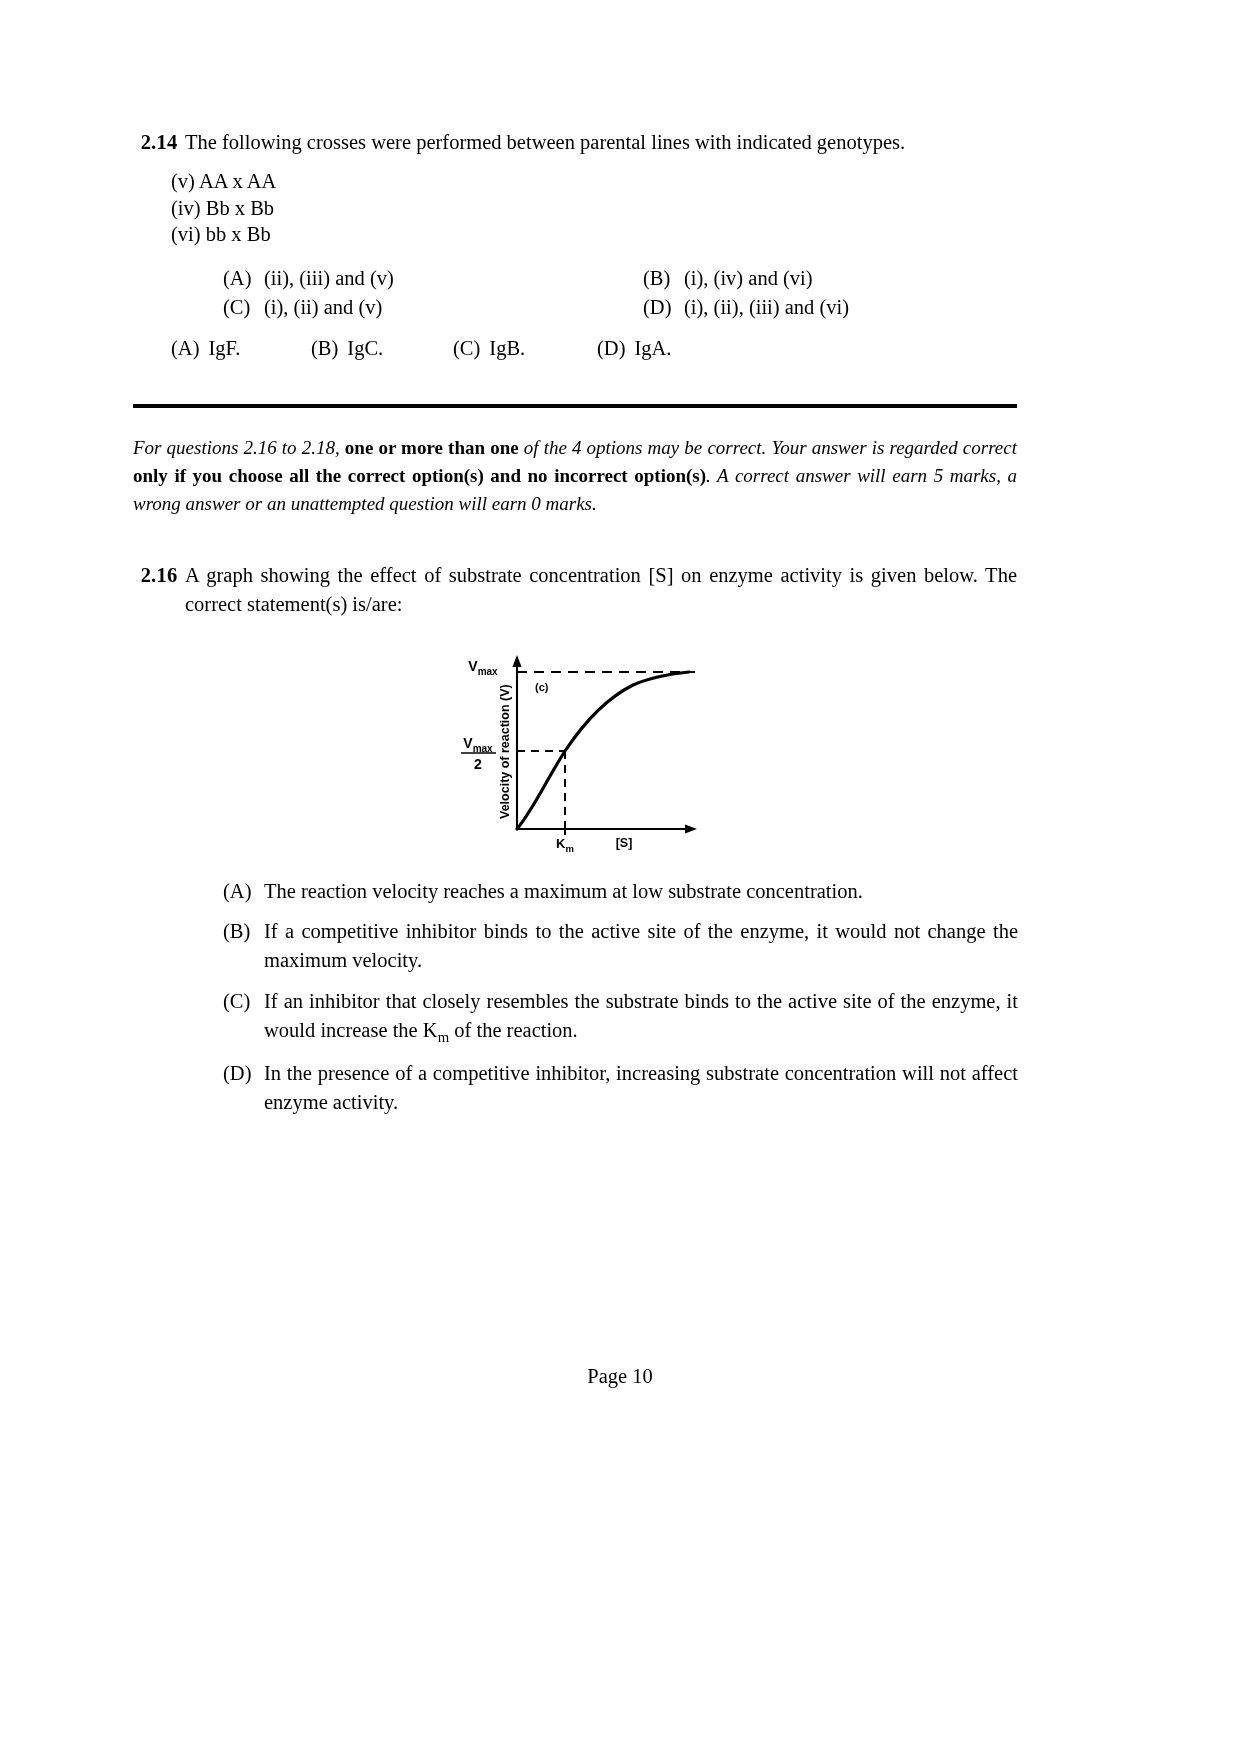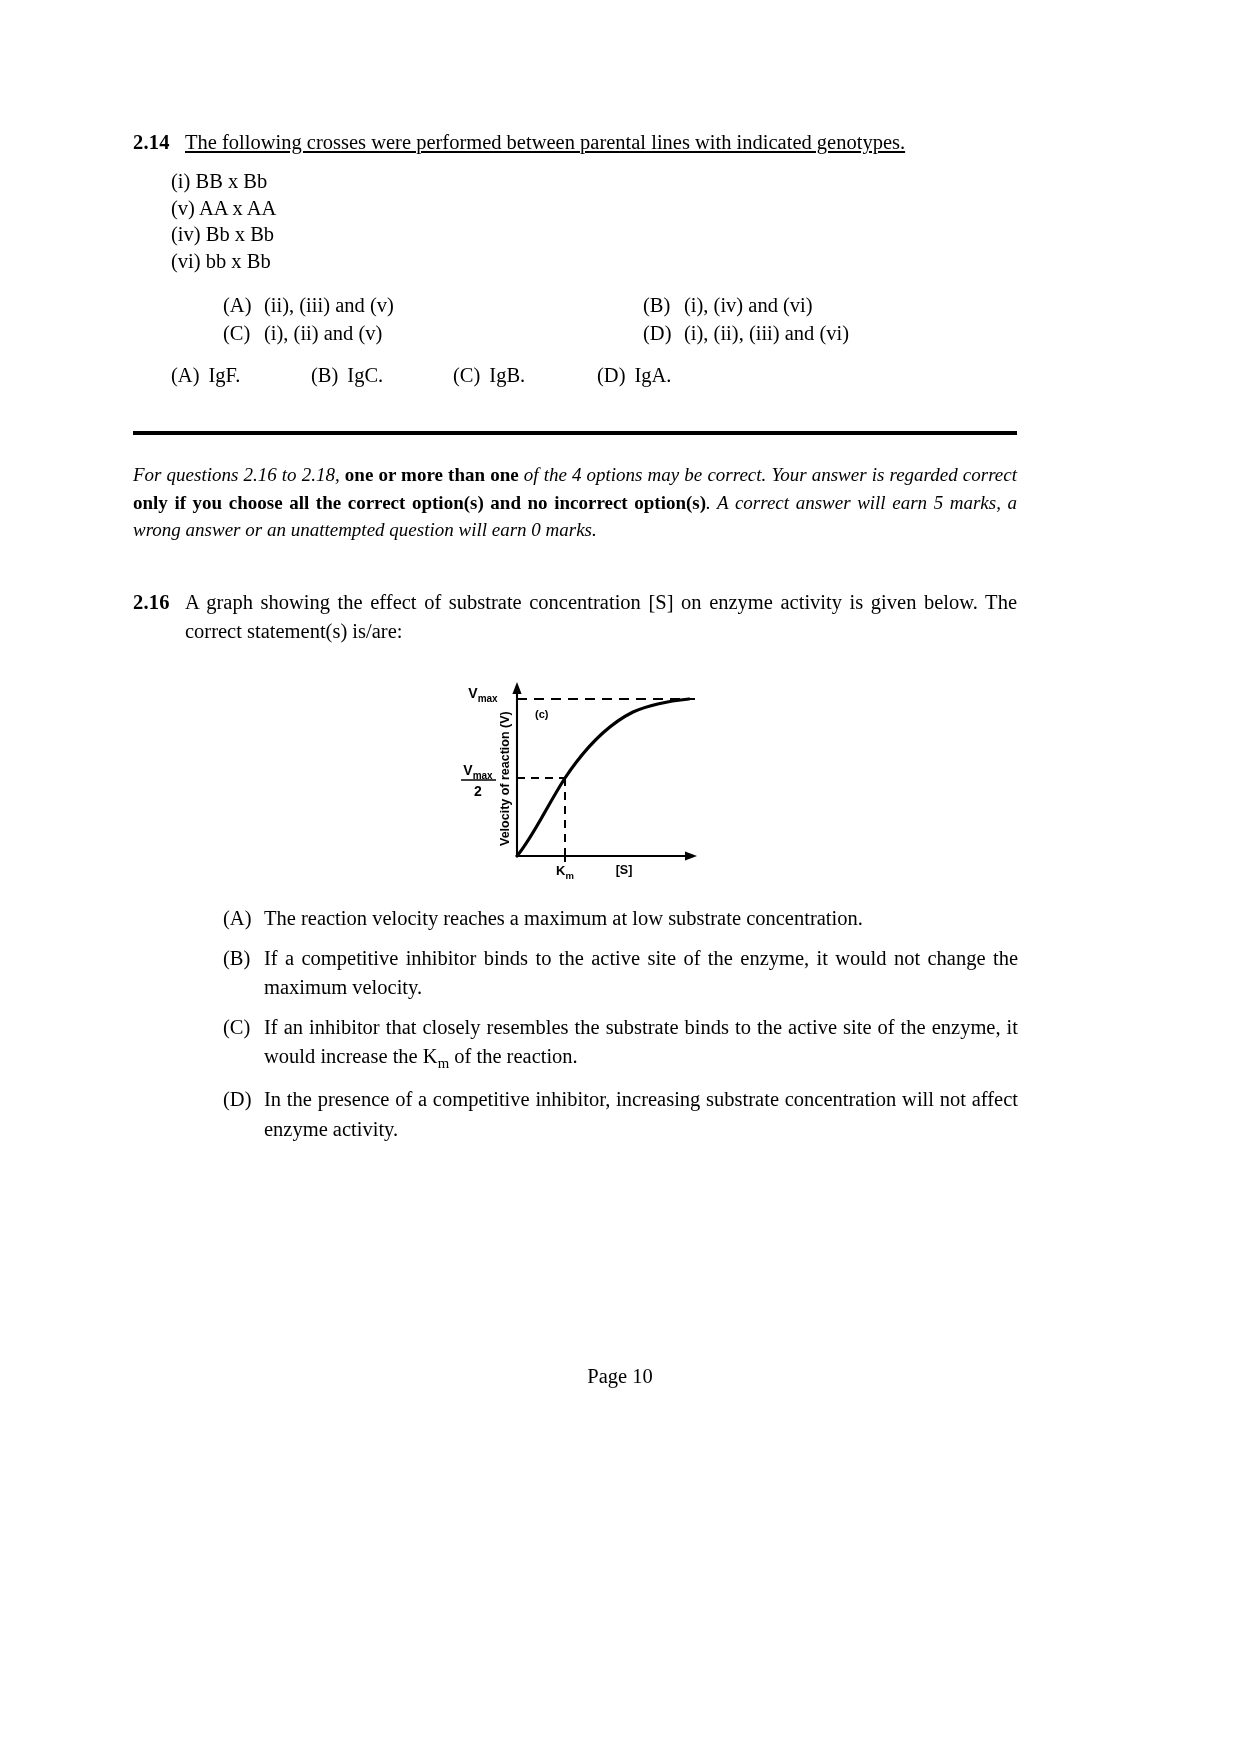--- a/index.html
+++ b/index.html
@@ -33,27 +33,28 @@
     display: flex;
     align-items: flex-start;
     font-size: 20.5px;
     line-height: 1.42;
   }
   .qnum {
     font-weight: bold;
     flex: 0 0 auto;
     width: 52px;
     letter-spacing: 0.2px;
+    text-align: center;
   }
   .qbody {
     flex: 1 1 auto;
     text-align: justify;
     text-justify: inter-word;
   }
-  .qbody.nojust { text-align: left; text-decoration: underline; }
+  .qbody.nojust { text-align: left; }
 
   
   .romanlist {
     margin: 11px 0 0 38px;
     font-size: 20.5px;
     line-height: 1.30;
   }
   .romanlist div { white-space: nowrap; }
 
   .aboveline {
@@ -169,21 +170,20 @@
 
 <div class="page">
   <div class="content">
 
     <div class="qblock">
       <div class="qnum">2.14</div>
       <div class="qbody nojust">The following crosses were performed between parental lines with indicated genotypes.</div>
     </div>
 
     <div class="romanlist">
-      <div>(i) BB x Bb</div>
       <div>(v) AA x AA</div>
       <div>(iv) Bb x Bb</div>
       <div>(vi) bb x Bb</div>
     </div>
 
 
     <div class="opts2col">
       <div class="optrow">
         <div class="optcell">
           <span class="optlabel">(A)</span>

